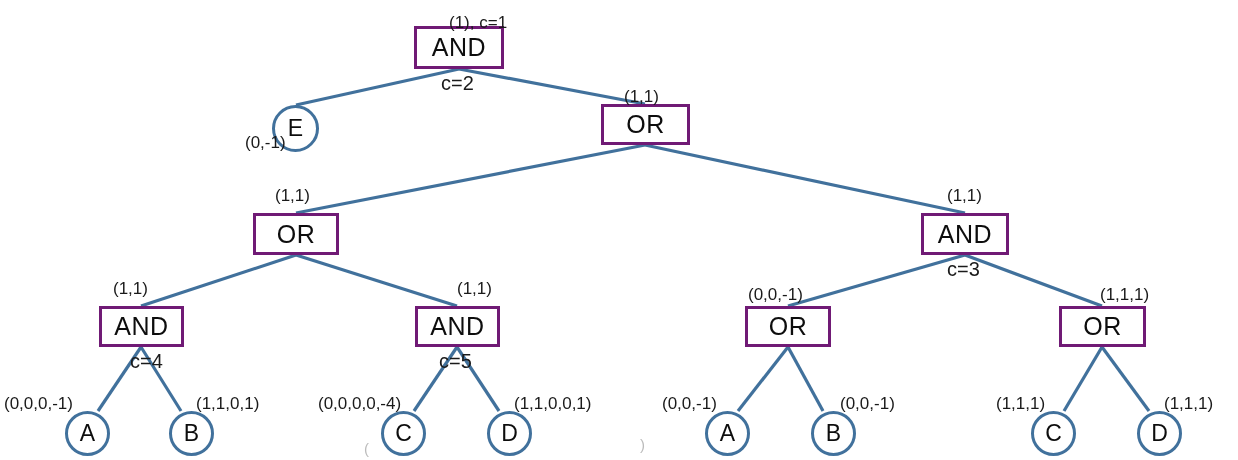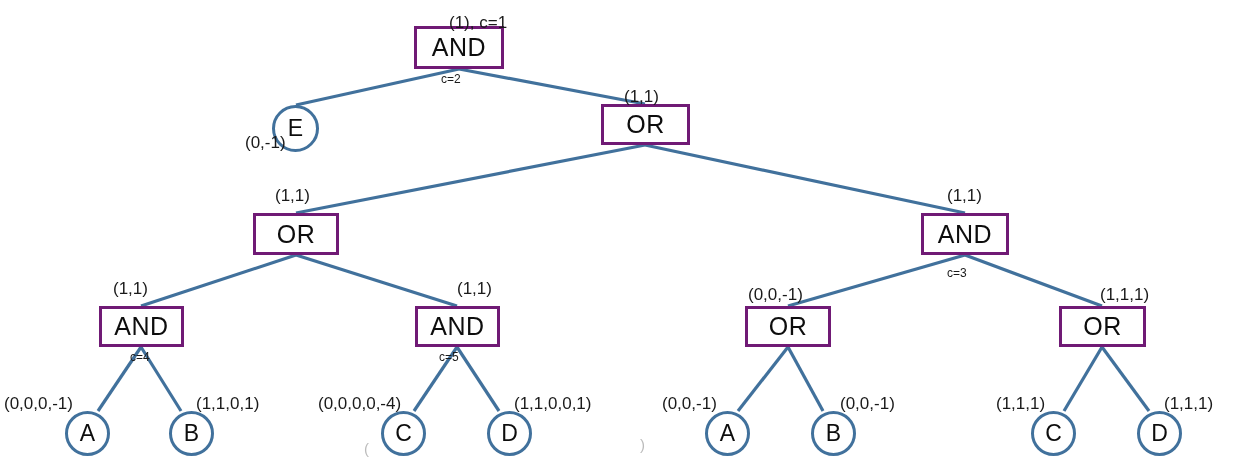--- a/index.html
+++ b/index.html
@@ -46,21 +46,21 @@
     font-size: 23px;
   }
   .lbl {
     position: absolute;
     font-size: 17px;
     color: #1a1a1a;
     white-space: nowrap;
     z-index: 6;
   }
   .lbl.cost {
-    font-size: 12px;
+    font-size: 20px;
   }
   .smudge {
     position: absolute;
     color: #6b6b6b;
     font-size: 15px;
     opacity: 0.45;
     z-index: 1;
     white-space: nowrap;
   }
 </style>
@@ -114,18 +114,18 @@
     <div class="lbl" style="left: 1100px; top: 285px;">(1,1,1)</div>
     <div class="lbl" style="left: 4px; top: 394px;">(0,0,0,-1)</div>
     <div class="lbl" style="left: 196px; top: 394px;">(1,1,0,1)</div>
     <div class="lbl" style="left: 318px; top: 394px;">(0,0,0,0,-4)</div>
     <div class="lbl" style="left: 514px; top: 394px;">(1,1,0,0,1)</div>
     <div class="lbl" style="left: 662px; top: 394px;">(0,0,-1)</div>
     <div class="lbl" style="left: 840px; top: 394px;">(0,0,-1)</div>
     <div class="lbl" style="left: 996px; top: 394px;">(1,1,1)</div>
     <div class="lbl" style="left: 1164px; top: 394px;">(1,1,1)</div>
     <div class="lbl cost" style="left: 441px; top: 72px;">c=2</div>
-    <div class="lbl cost" style="left: 947px; top: 258px; margin-top: 8px;">c=3</div>
+    <div class="lbl cost" style="left: 947px; top: 258px;">c=3</div>
     <div class="lbl cost" style="left: 130px; top: 350px;">c=4</div>
     <div class="lbl cost" style="left: 439px; top: 350px;">c=5</div>
     <div class="smudge" style="left: 364px; top: 440px;">(</div>
     <div class="smudge" style="left: 640px; top: 436px;">)</div>
   </div>
 
 </body></html>

